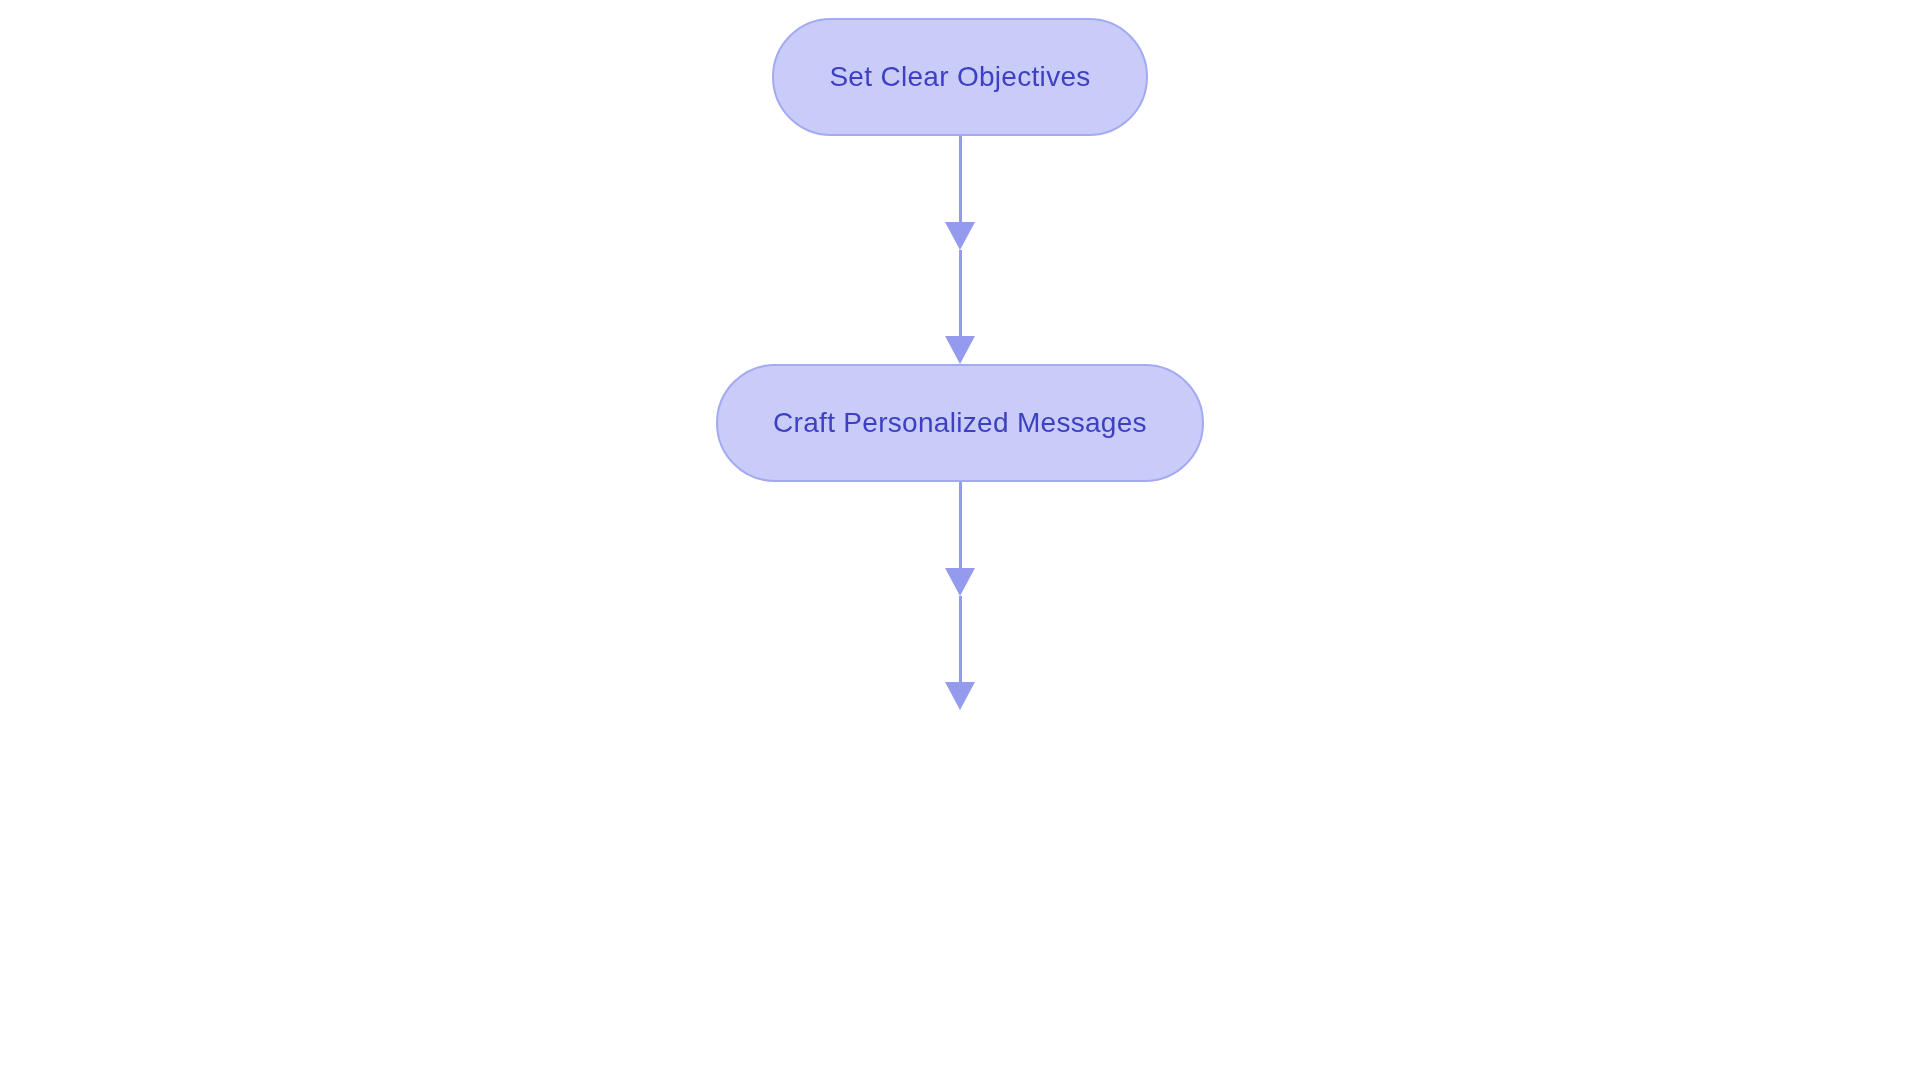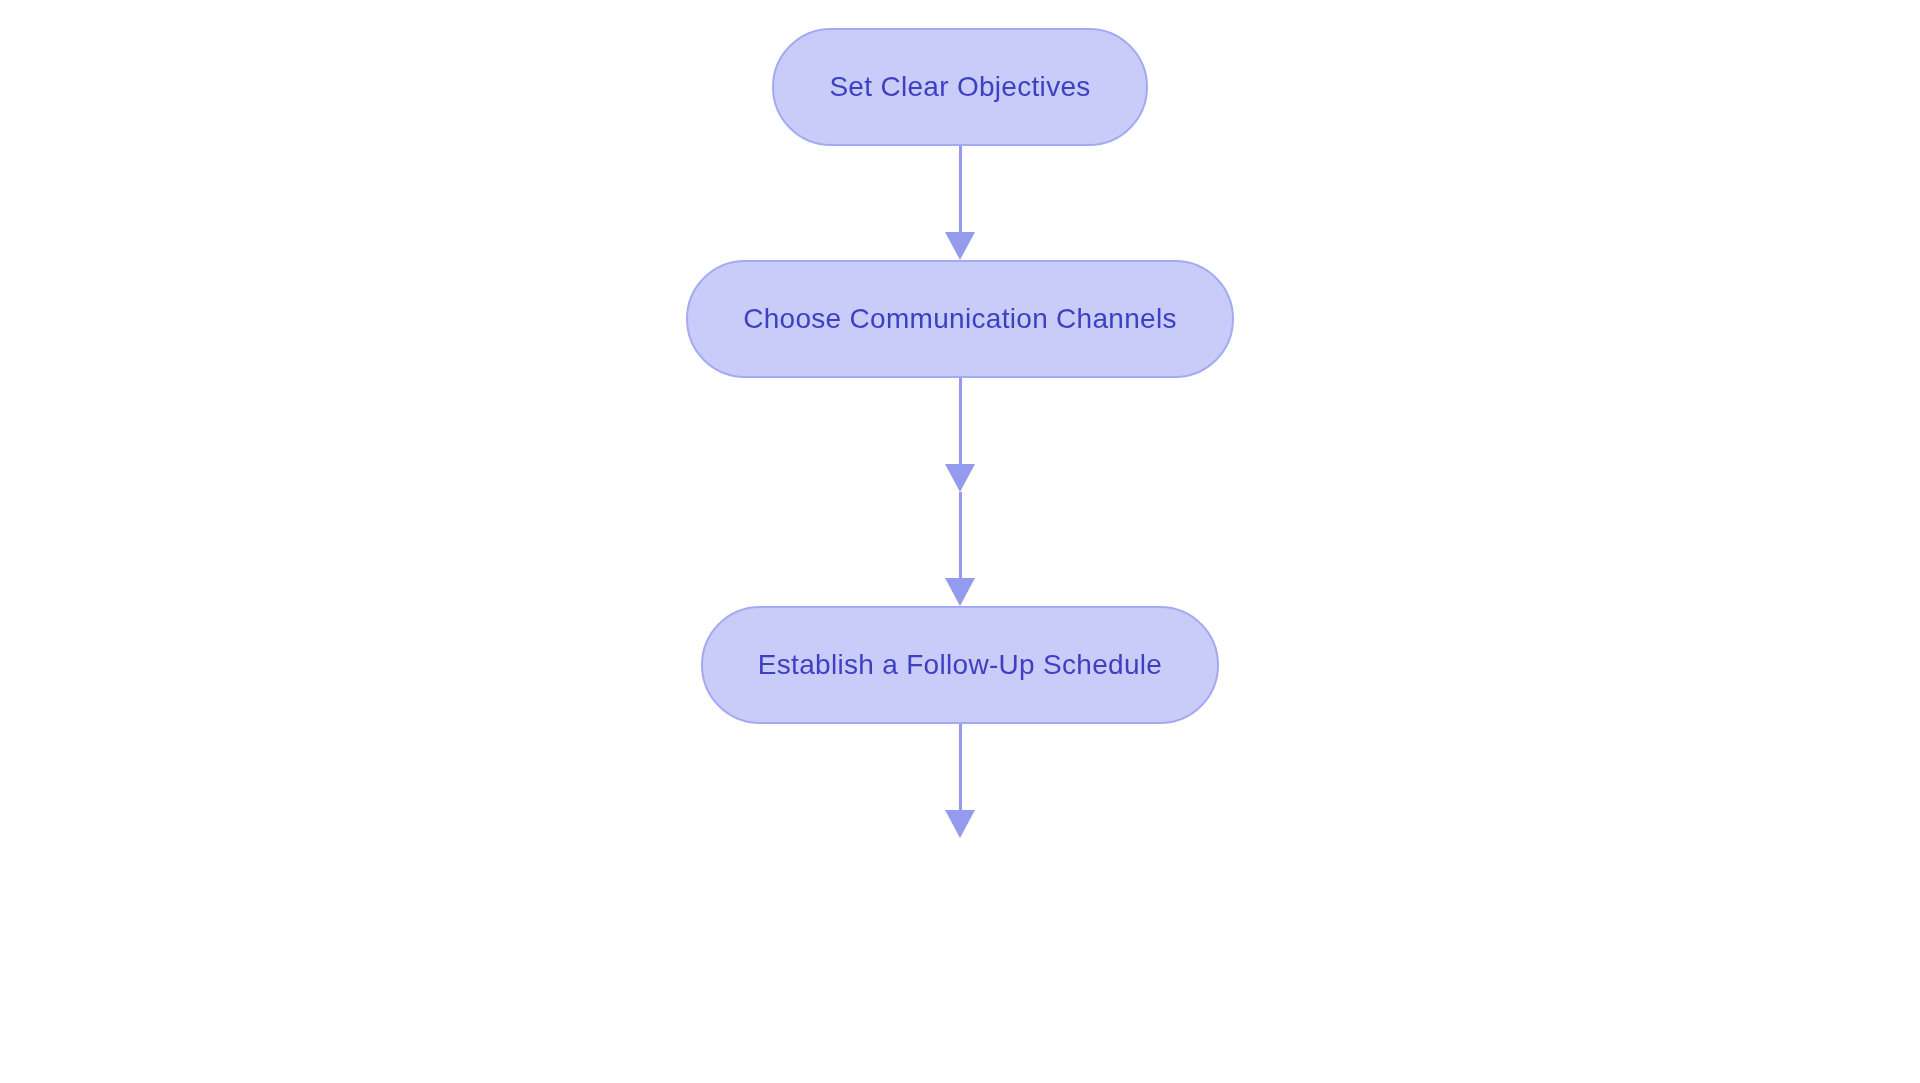--- a/index.html
+++ b/index.html
@@ -9,21 +9,21 @@
     font-family: "Liberation Sans", "DejaVu Sans", sans-serif;
   }
   .canvas {
     position: relative;
     width: 1920px;
     height: 945px;
     background: var(--canvas-bg, #ffffff);
     display: flex;
     flex-direction: column;
     align-items: center;
-    padding-top: 28px;
+    padding-top: 18px;
     box-sizing: border-box;
     overflow: hidden;
   }
   .node {
     height: 118px;
     box-sizing: border-box;
     border-radius: 59px;
     background: var(--node-fill, #c9ccf9);
     border: 2px solid var(--node-border, #a4aaf1);
     display: flex;
@@ -68,38 +68,35 @@
 
   <div class="node">
     <span class="node-label">Set Clear Objectives</span>
   </div>
 
   <div class="connector">
     <div class="arrow-line"></div>
     <div class="arrow-head"></div>
   </div>
 
+
+  <div class="connector">
+    <div class="arrow-line"></div>
+    <div class="arrow-head"></div>
+  </div>
+
   <div class="node">
-    <span class="node-label">Choose Communication Channels</span>
+    <span class="node-label">Craft Personalized Messages</span>
   </div>
 
   <div class="connector">
     <div class="arrow-line"></div>
     <div class="arrow-head"></div>
   </div>
 
 
   <div class="connector">
     <div class="arrow-line"></div>
     <div class="arrow-head"></div>
   </div>
 
-  <div class="node">
-    <span class="node-label">Establish a Follow-Up Schedule</span>
-  </div>
-
-  <div class="connector">
-    <div class="arrow-line"></div>
-    <div class="arrow-head"></div>
-  </div>
-
 
 </div>
 
 </body></html>

